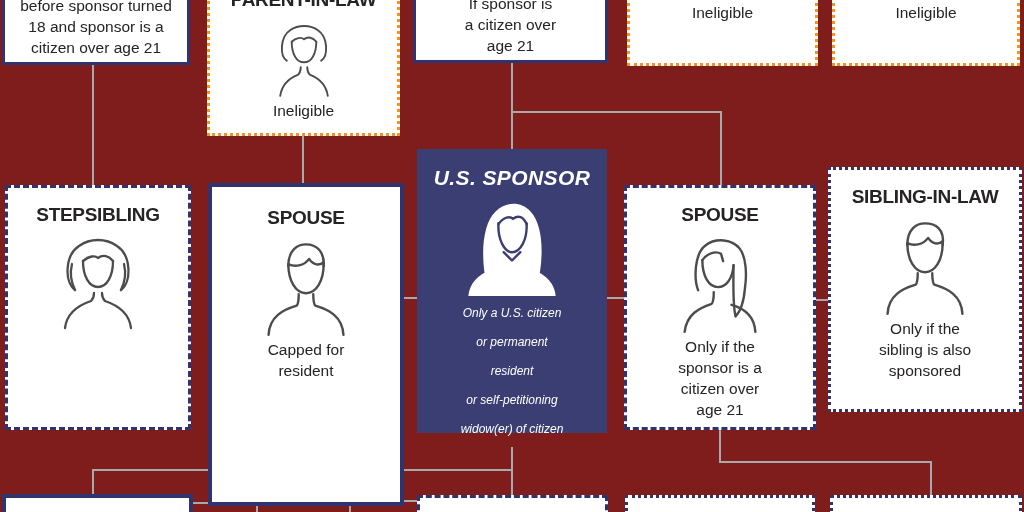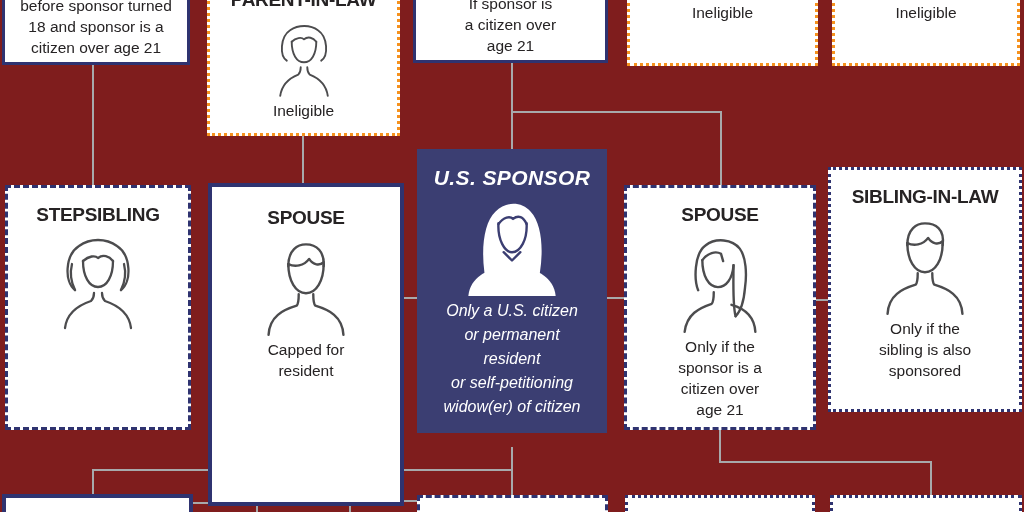--- a/index.html
+++ b/index.html
@@ -27,21 +27,21 @@
   #parent-in-law .node-title{margin-top:38px;}
   #parent-in-law .icon{margin-top:7px;}
   #top-center-note{left:413px;top:-42px;width:195px;height:105px;justify-content:flex-end;padding-bottom:4px;}
   #top-ineligible-1{left:627px;top:-44px;width:191px;height:110px;justify-content:flex-end;padding-bottom:40px;}
   #top-ineligible-2{left:832px;top:-44px;width:188px;height:110px;justify-content:flex-end;padding-bottom:40px;}
   
   #stepsibling{left:5px;top:185px;width:186px;height:245px;padding-top:16px;align-items:center;}
   #spouse{left:208px;top:183px;width:196px;height:323px;padding-top:20px;}
   #us-sponsor{left:417px;top:149px;width:190px;height:284px;background:#3b3e72;border:none;padding-top:18px;font-style:italic;}
   #us-sponsor .node-title{color:#fff;font-size:21px;letter-spacing:0.4px;}
-  #us-sponsor .node-note{color:#fff;font-size:16px;line-height:24px;}
+  #us-sponsor .node-note{color:#fff;font-size:12px;line-height:29px;}
   #us-sponsor .icon svg{stroke:#3b3e72;}
   #sibling{left:624px;top:185px;width:192px;height:245px;padding-top:16px;}
   #sibling-in-law{left:828px;top:167px;width:194px;height:245px;padding-top:16px;}
   .mid-icon{margin-top:6px;}
   
   #bottom-1{left:2px;top:494px;width:191px;height:70px;}
   #bottom-2{left:417px;top:495px;width:191px;height:70px;}
   #bottom-3{left:625px;top:495px;width:190px;height:70px;}
   #bottom-4{left:830px;top:495px;width:192px;height:70px;}
 </style>

